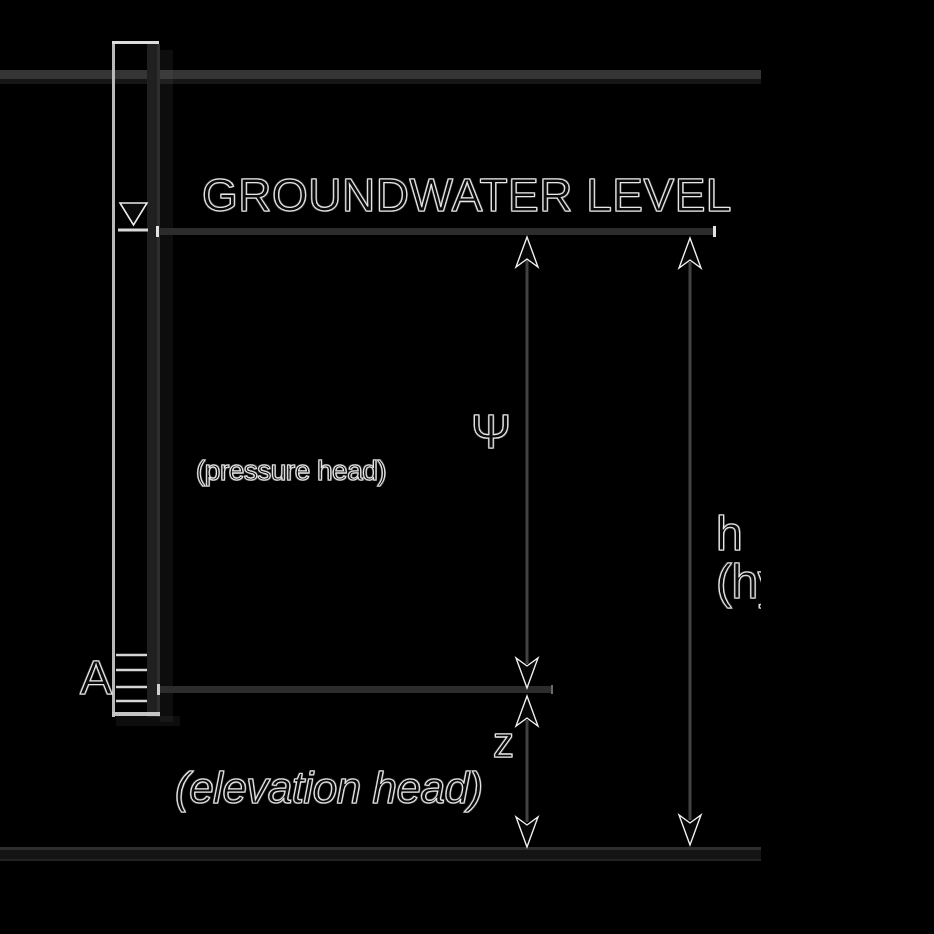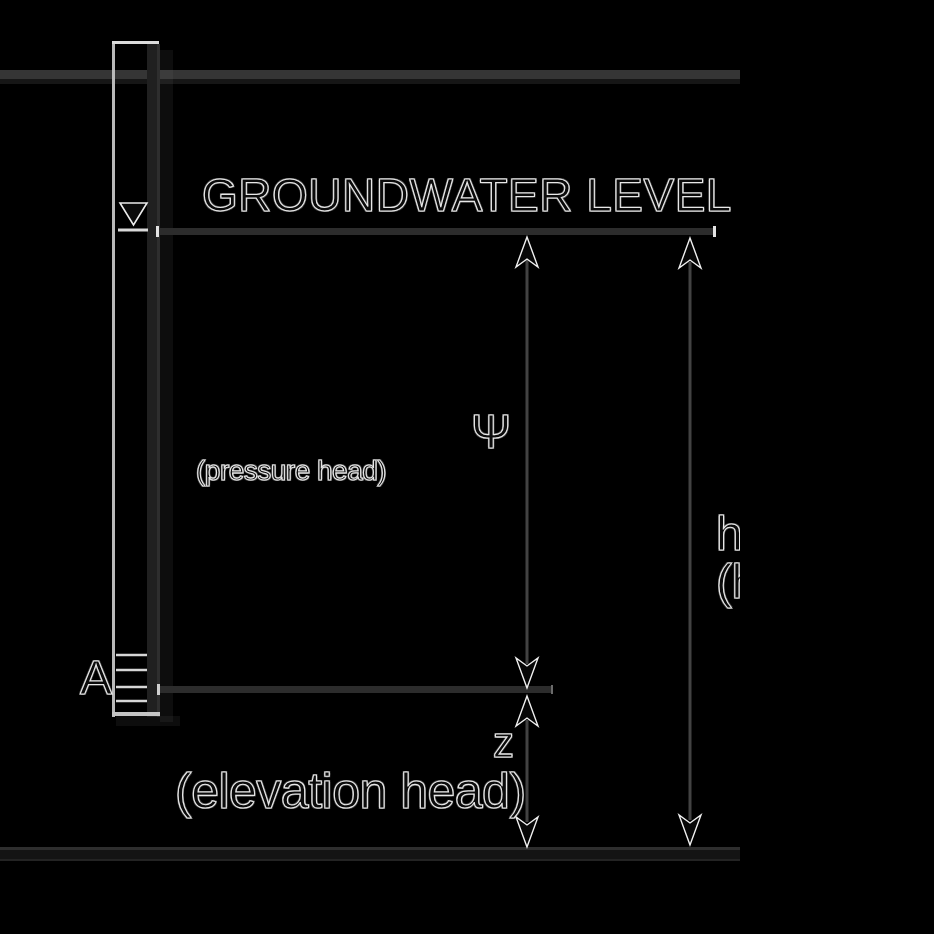--- a/index.html
+++ b/index.html
@@ -7,20 +7,21 @@
     padding: 0;
     background: #000;
   }
   .stage {
     position: relative;
     width: 740px;
     height: 934px;
     overflow: hidden;
     background: #000000;
     font-family: "Liberation Sans", sans-serif;
+    padding-left: 21px;
   }
   .stage svg {
     position: absolute;
     left: 0;
     top: 0;
   }
   .lbl {
     position: absolute;
     line-height: 1;
     white-space: nowrap;
@@ -34,21 +35,21 @@
       -1px 1px 0 rgba(255,255,255,0.25);
     letter-spacing: -0.5px;
   }
   .lbl-gwl      { left: 202px; top: 172px; font-size: 46px; letter-spacing: 0.5px; }
   .lbl-psi      { left: 471px; top: 408px; font-size: 48px; }
   .lbl-pressure { left: 196px; top: 457px; font-size: 28px; }
   .lbl-h        { left: 716px; top: 510px; font-size: 48px; }
   .lbl-hydraulic{ left: 716px; top: 558px; font-size: 48px; }
   .lbl-a        { left: 80px;  top: 654px; font-size: 48px; }
   .lbl-z        { left: 493px; top: 722px; font-size: 42px; }
-  .lbl-elev     { left: 175px; top: 766px; font-size: 50px; }
+  .lbl-elev     { left: 175px; top: 766px; font-size: 44px; font-style: italic; }
   .lbl-datum    { left: 838px; top: 797px; font-size: 52px; letter-spacing: -2px; }
 </style>
 </head>
 <body>
 
 <div class="stage">
 
   <svg width="934" height="934" viewBox="0 0 934 934">
 
     <g>

